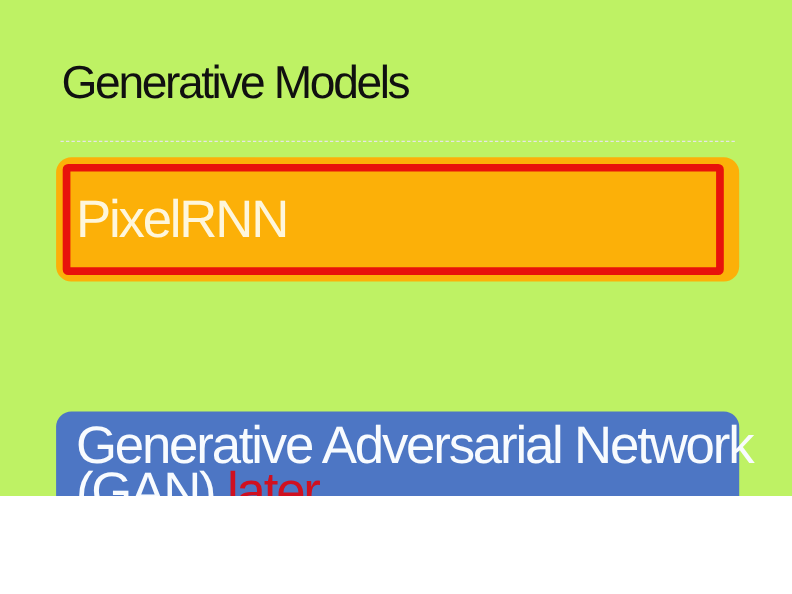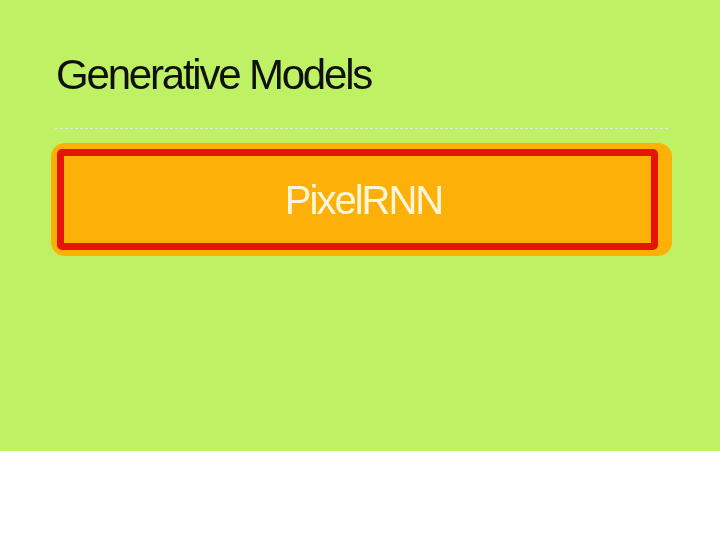--- a/index.html
+++ b/index.html
@@ -39,25 +39,24 @@
     width: 621px;
     border-radius: 14px;
     display: flex;
     flex-direction: column;
     justify-content: center;
     box-sizing: border-box;
     padding-left: 18px;
     padding-right: 14px;
   }
   .box .line {
-    font-size: 40px;
+    font-size: 48px;
     letter-spacing: -2px;
     line-height: 42px;
     white-space: nowrap;
-    text-align: center;
   }
   #box-pixelrnn {
     top: 143px;
     height: 113px;
     background: #fcb008;
   }
   #box-pixelrnn .line { color: #fef6dc; position: relative; z-index: 2; }
   .red-frame {
     position: absolute;
     left: 6px;
@@ -93,14 +92,18 @@
   <div class="title">Generative Models</div>
 
   <div class="placeholder-line"></div>
 
   <div class="box" id="box-pixelrnn">
     <div class="red-frame"></div>
     <div class="line">PixelRNN</div>
   </div>
 
 
+  <div class="box" id="box-gan">
+    <div class="line">Generative Adversarial Network</div>
+    <div class="line"><span>(GAN) </span><span class="emphasis">later</span></div>
+  </div>
 
 </div>
 
 </body></html>

